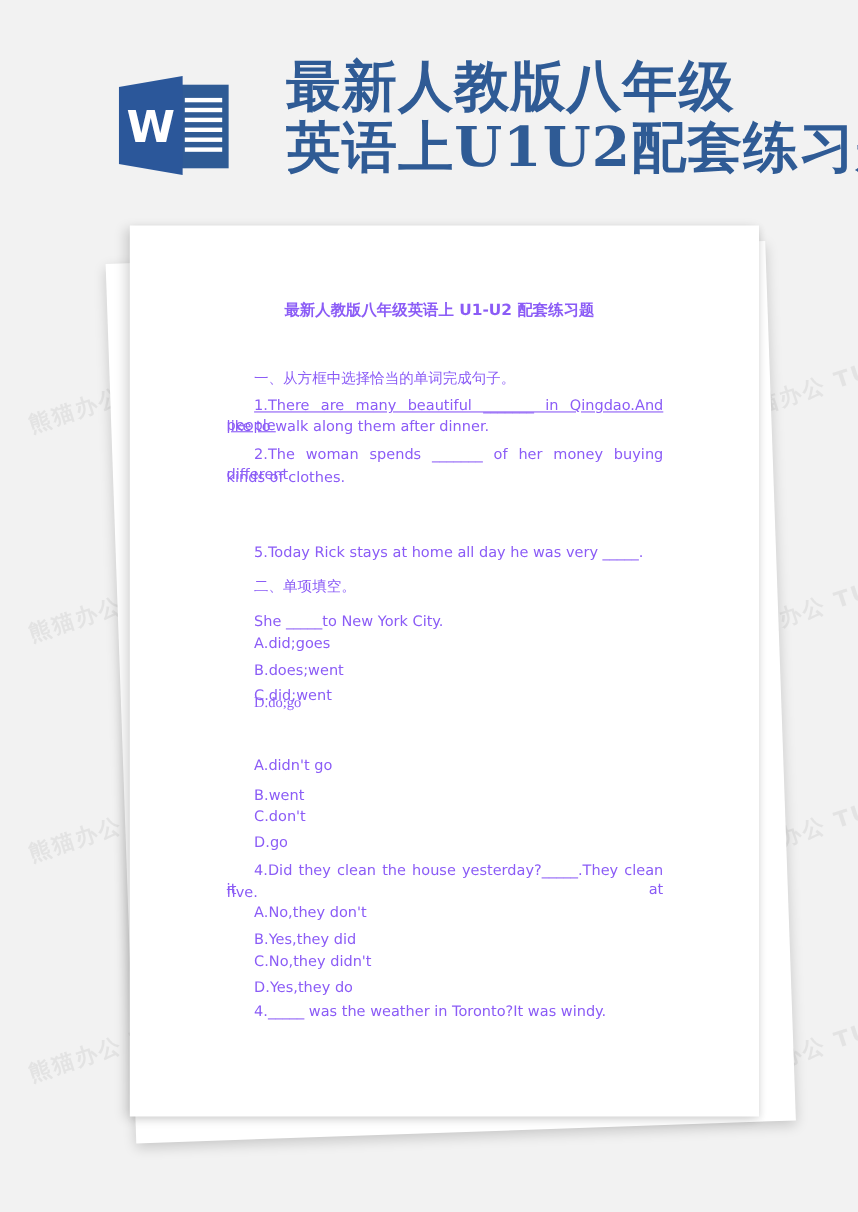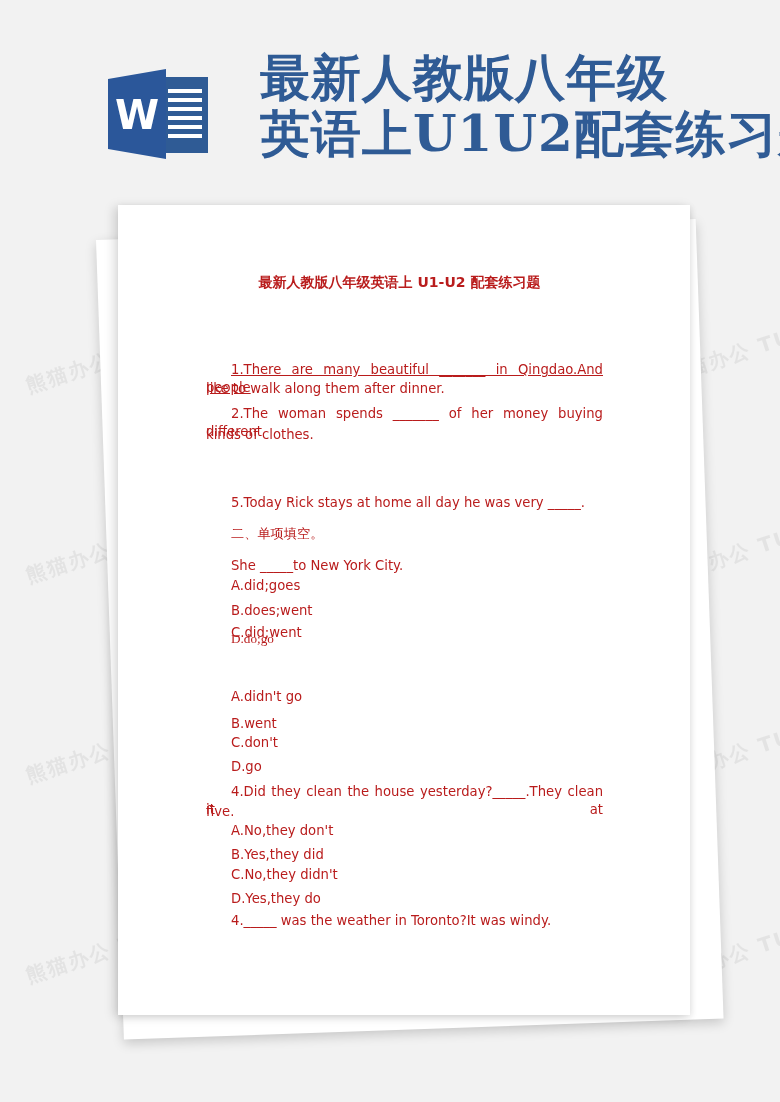--- a/index.html
+++ b/index.html
@@ -62,21 +62,21 @@
       position: absolute;
       left: 118px; top: 205px;
       width: 572px; height: 810px;
       background: #ffffff;
       box-shadow: -4px 2px 10px rgba(0,0,0,0.15), 2px 2px 6px rgba(0,0,0,0.08);
     }
     .doc-content {
       position: absolute;
       left: 88px; top: 66px;
       width: 397px;
-      color: #b91c1c;
+      color: #8b5cf6;
       font-family: "DejaVu Sans", "Liberation Sans", sans-serif;
       font-size: 13.2px;
     }
     .doc-title {
       text-align: center;
       font-weight: bold;
       font-size: 14px;
       margin-left: -40px;
       margin-right: -30px;
       height: 22px;
@@ -129,20 +129,21 @@
 <div class="wm" style="left:660px;top:720px;">熊猫办公 TUKUPPT.COM</div>
 <div class="wm" style="left:20px;top:920px;">熊猫办公 TUKUPPT.COM</div>
 <div class="wm" style="left:660px;top:920px;">熊猫办公 TUKUPPT.COM</div>
 
 <div class="back-page"></div>
 
 <div class="front-page">
   <div class="doc-content">
     <div class="doc-title">最新人教版八年级英语上 U1-U2 配套练习题</div>
 
+    <div class="line indent" style="top:65px;">一、从方框中选择恰当的单词完成句子。</div>
 
     <div class="line indent justify" style="top:90px;padding-left:0;text-indent:25px;text-decoration:underline;">1.There are many beautiful _______ in Qingdao.And people</div>
     <div class="line" style="top:109px;">like to walk along them after dinner.</div>
 
     <div class="line indent justify" style="top:134px;padding-left:0;text-indent:25px;">2.The woman spends _______ of her money buying different</div>
     <div class="line" style="top:155px;">kinds of clothes.</div>
 
     <div class="line indent" style="top:223px;">5.Today Rick stays at home all day he was very _____.</div>
 
     <div class="line indent" style="top:254px;">二、单项填空。</div>

